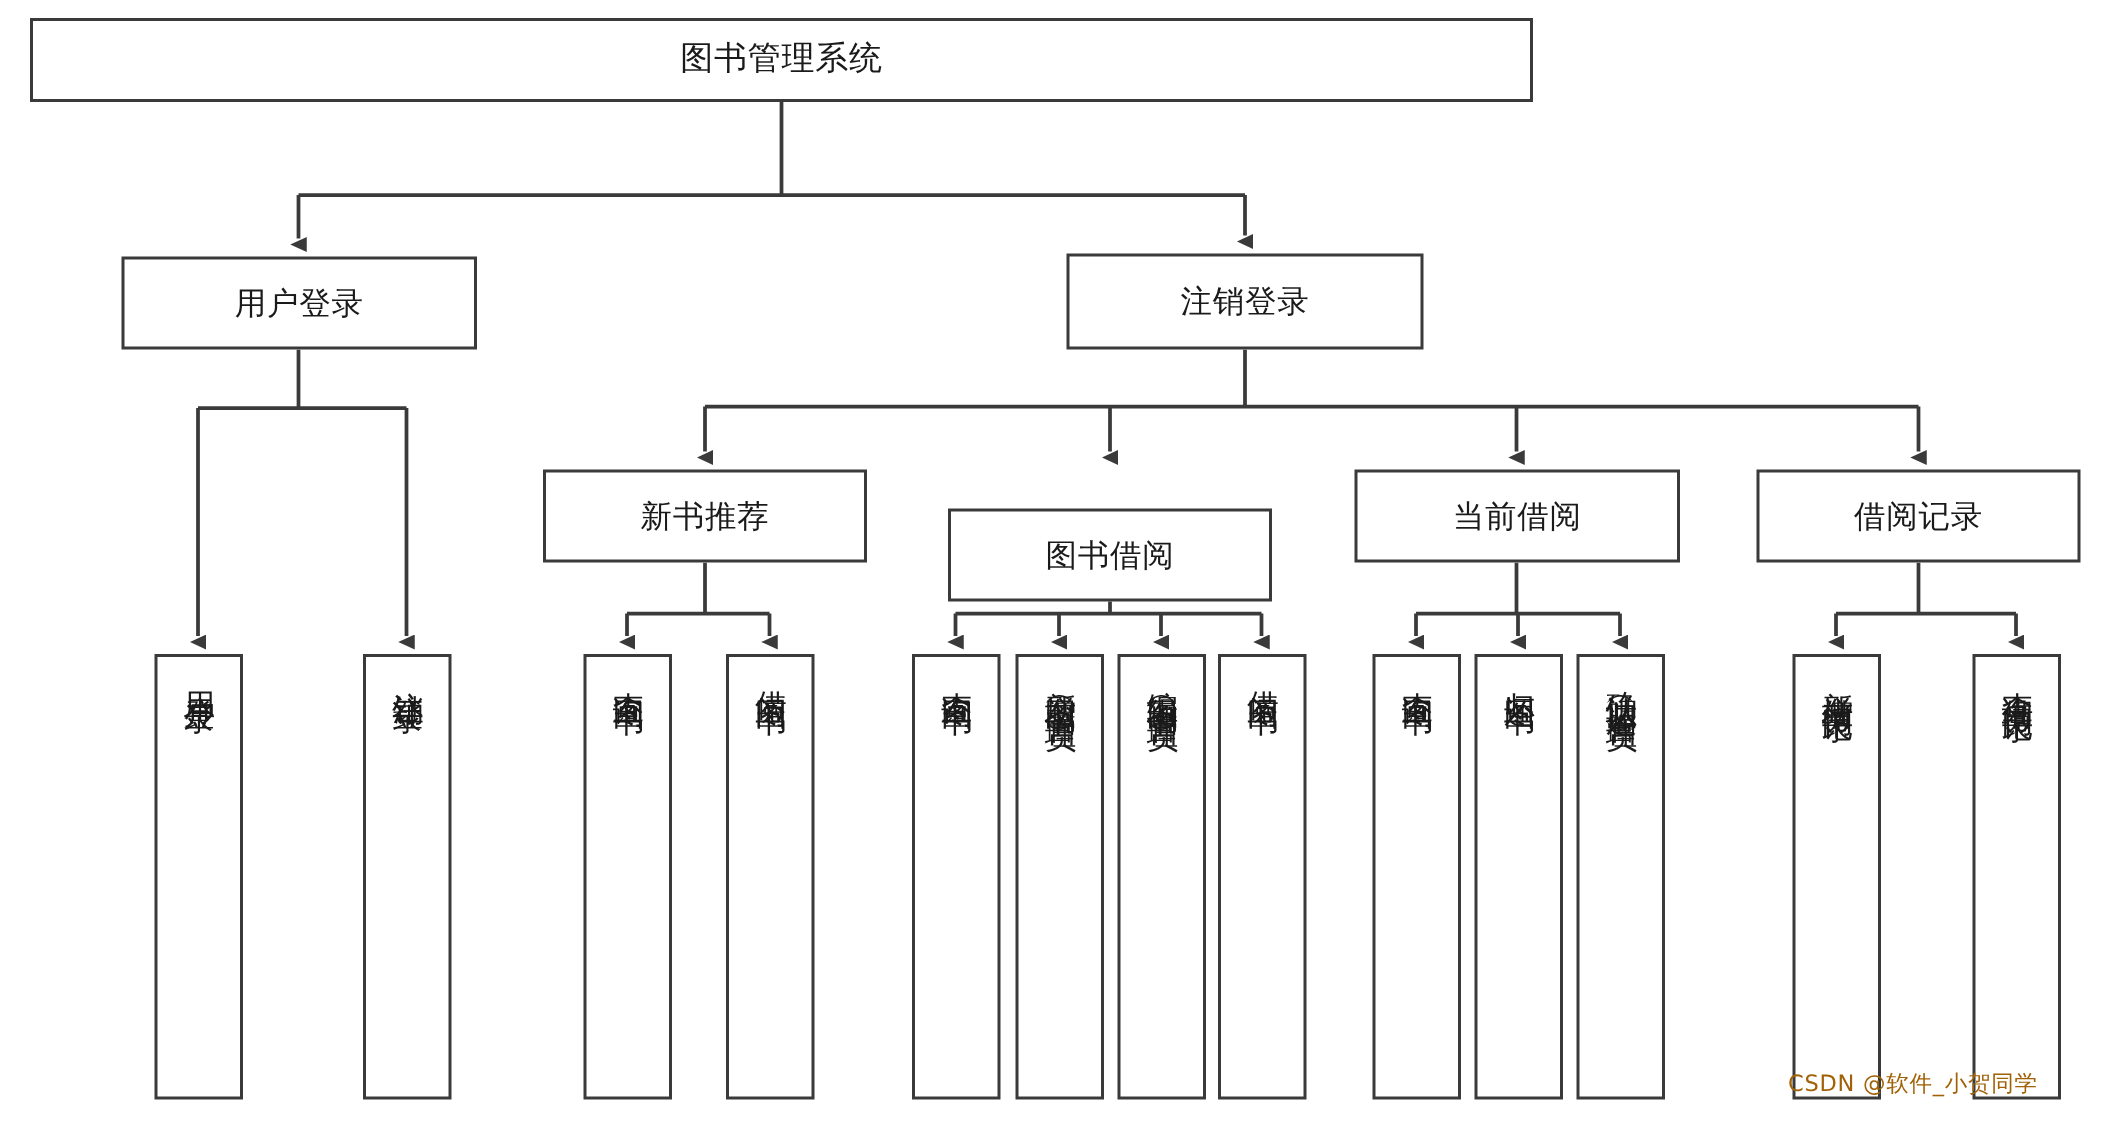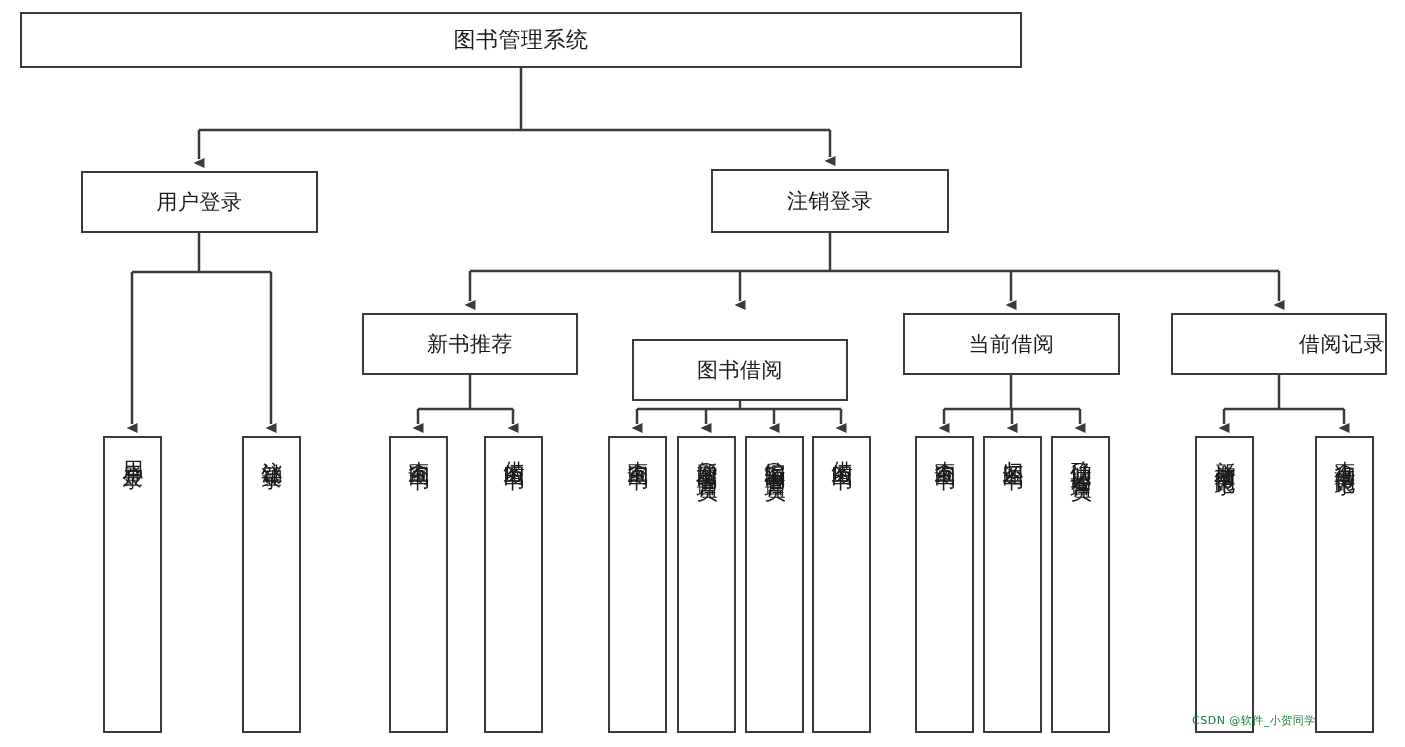--- a/index.html
+++ b/index.html
@@ -58,22 +58,22 @@
     text-orientation: upright;
     font-size: 21px;
     line-height: 1.0;
     letter-spacing: 3px;
     margin: 0 auto;
   }
   .watermark {
     position: absolute;
     left: 1192px;
     top: 713px;
-    font-size: 11px;
-    color: #15803d;
+    font-size: 15px;
+    color: #a16207;
     white-space: nowrap;
     letter-spacing: 0.5px;
   }
 </style>
 </head>
 <body>
 
 <div id="canvas">
 
   <svg id="wires" viewBox="0 0 1405 747">
@@ -143,21 +143,21 @@
   </div>
 
   <div class="node horiz" style="left:632px; top:313px; width:216px; height:62px;margin-top:26px;">
     <span class="label">图书借阅</span>
   </div>
 
   <div class="node horiz" style="left:903px; top:313px; width:217px; height:62px;">
     <span class="label">当前借阅</span>
   </div>
 
-  <div class="node horiz" style="left:1171px; top:313px; width:216px; height:62px;justify-content:flex-end;">
+  <div class="node horiz" style="left:1171px; top:313px; width:216px; height:62px;">
     <span class="label">借阅记录</span>
   </div>
 
   <div class="node vert" style="left:103px; top:436px; width:59px; height:297px;">
     <span class="label">用户登录</span>
   </div>
 
   <div class="node vert" style="left:242px; top:436px; width:59px; height:297px;">
     <span class="label">注销登录</span>
   </div>

